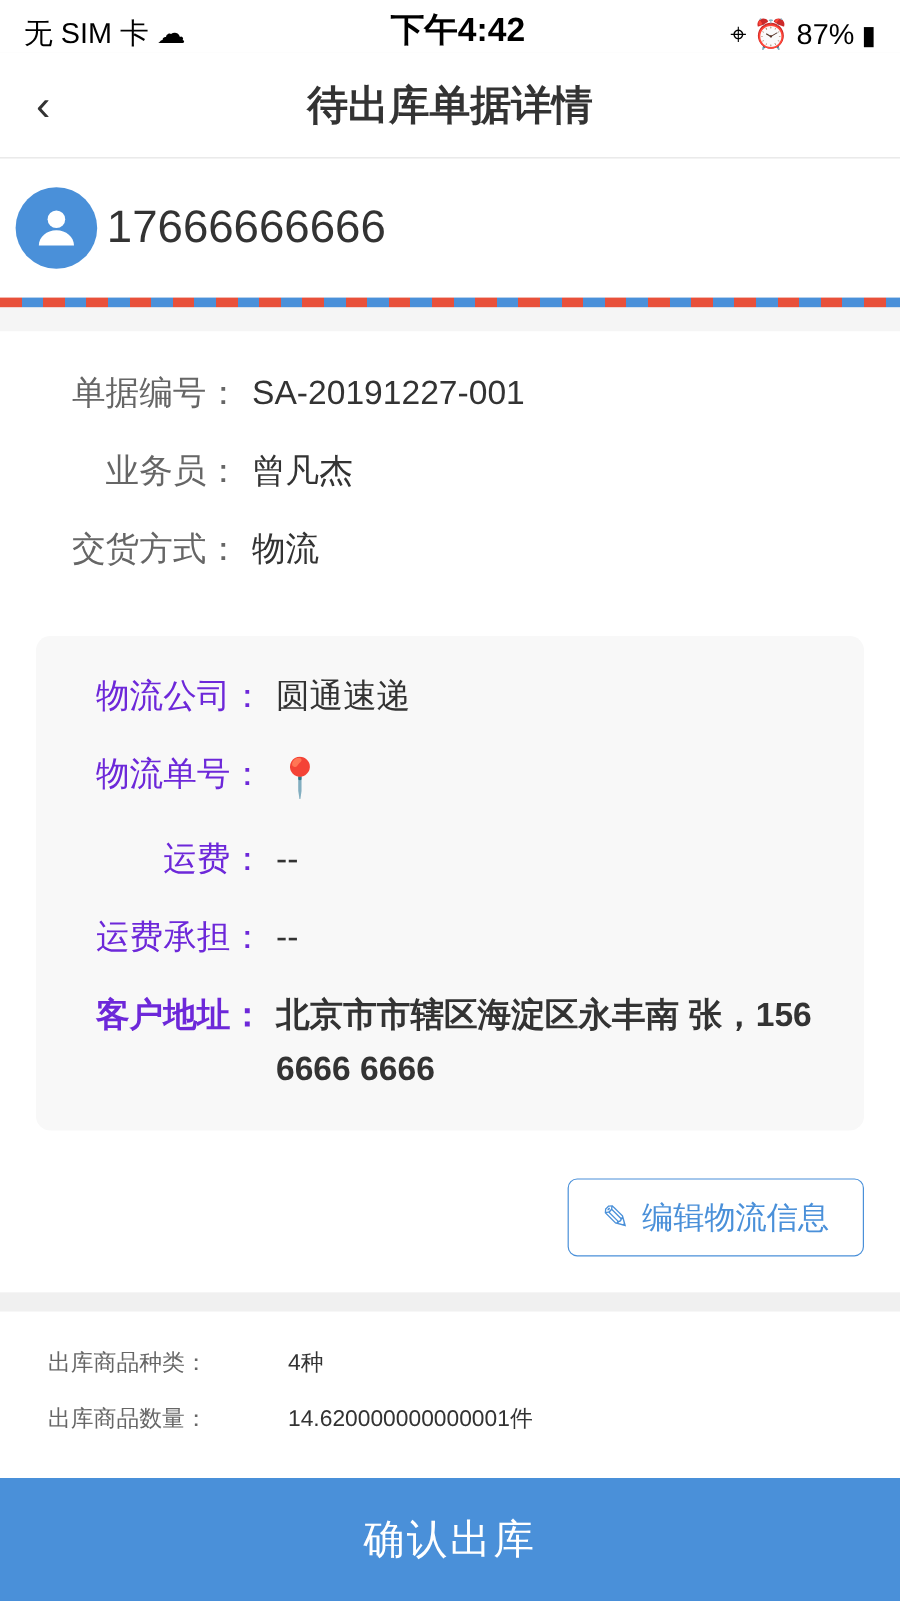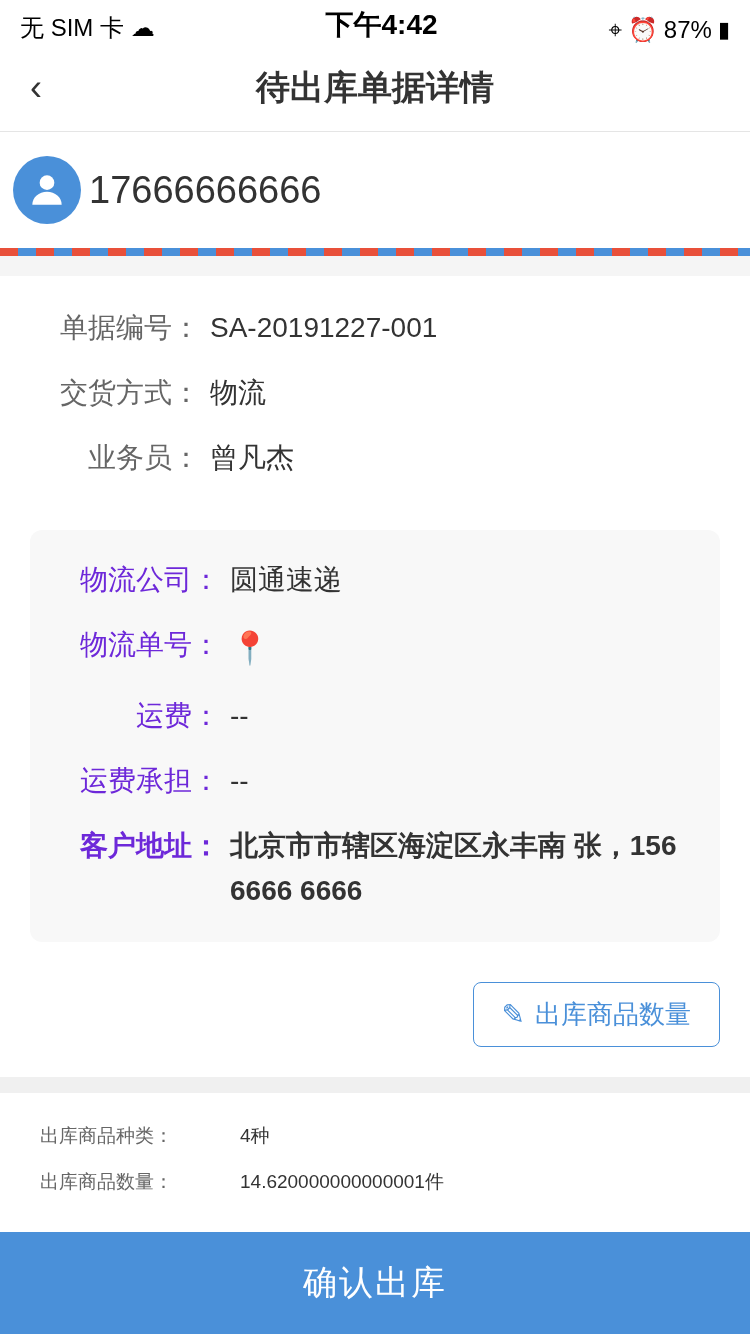--- a/index.html
+++ b/index.html
@@ -284,26 +284,26 @@
   </div>
 
   <div class="dashed-divider"></div>
 
   <div class="info-section">
     <div class="info-row">
       <span class="info-label">单据编号：</span>
       <span class="info-value">SA-20191227-001</span>
     </div>
     <div class="info-row">
+      <span class="info-label">业务员：</span>
+      <span class="info-value">曾凡杰</span>
+    </div>
+    <div class="info-row">
       <span class="info-label">交货方式：</span>
       <span class="info-value">物流</span>
-    </div>
-    <div class="info-row">
-      <span class="info-label">业务员：</span>
-      <span class="info-value">曾凡杰</span>
     </div>
   </div>
 
   <div style="background:#fff;">
     <div class="logistics-card">
       <div class="logistics-row">
         <span class="logistics-label">物流公司：</span>
         <span class="logistics-value">圆通速递</span>
       </div>
       <div class="logistics-row">
@@ -322,21 +322,21 @@
       </div>
       <div class="logistics-row">
         <span class="logistics-label">客户地址：</span>
         <span class="logistics-value">北京市市辖区海淀区永丰南  张，156 6666 6666</span>
       </div>
     </div>
 
     <div class="edit-btn-row">
       <button class="edit-btn">
         <span style="font-size:28px;">✎</span>
-        <span>出库商品数量</span>
+        <span>编辑物流信息</span>
       </button>
     </div>
   </div>
 
   <div class="section-separator"></div>
 
   <div class="goods-section">
     <div class="goods-row">
       <span class="goods-label">出库商品种类：</span>
       <span class="goods-value">4种</span>

